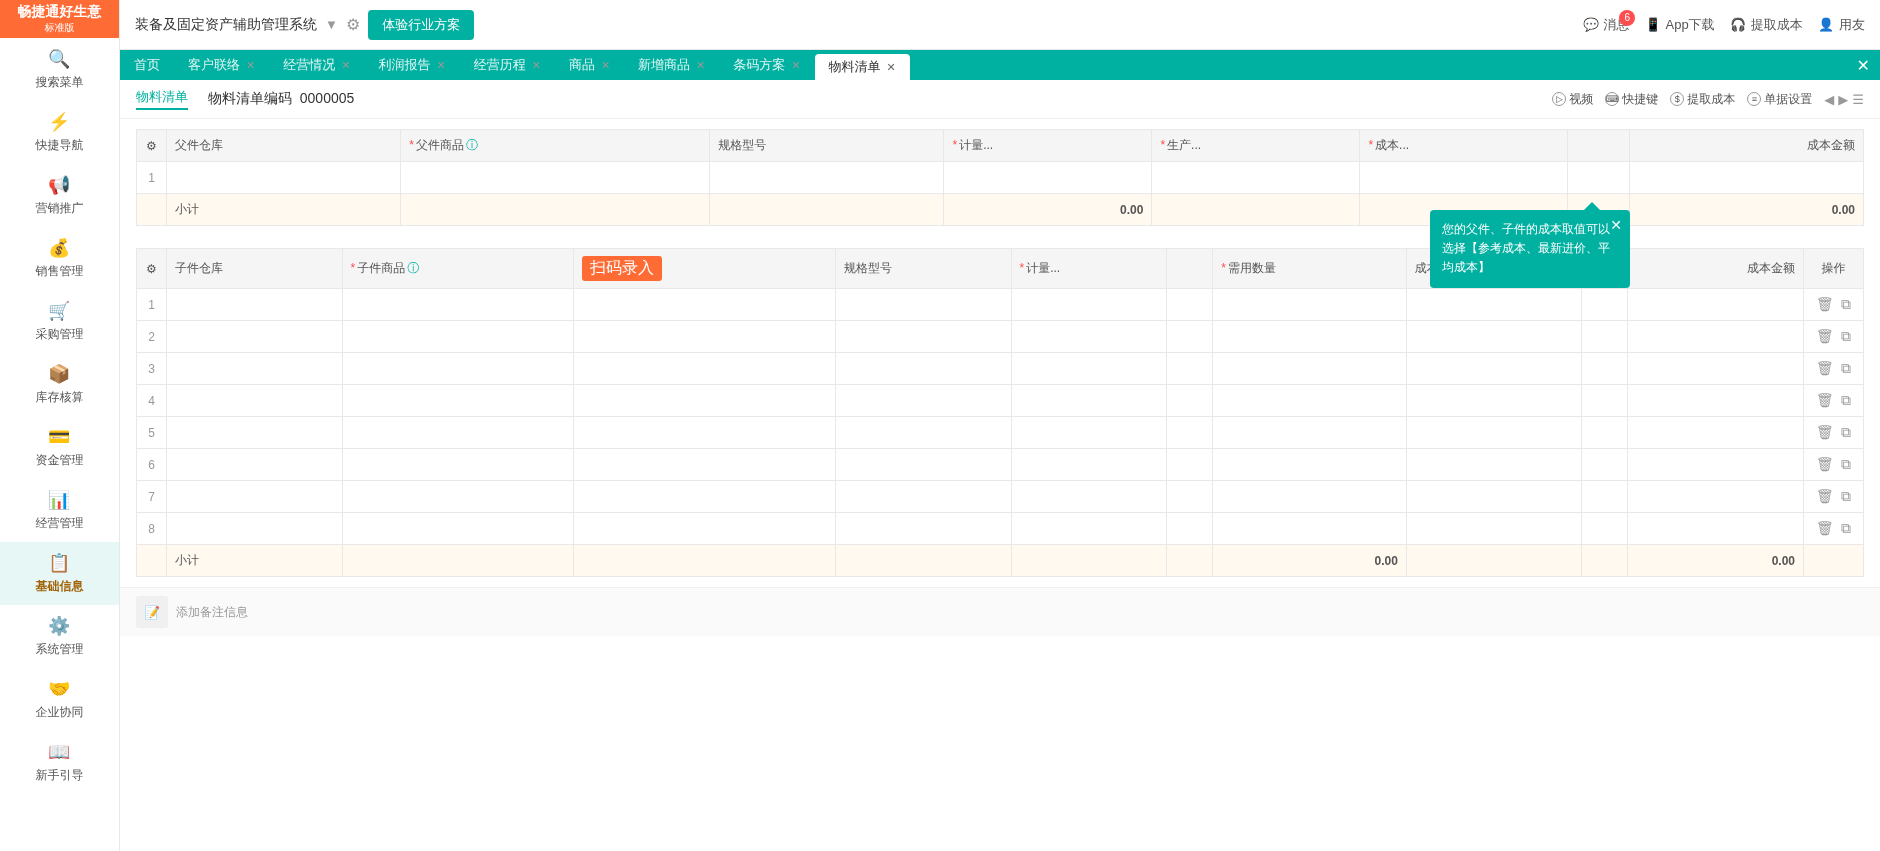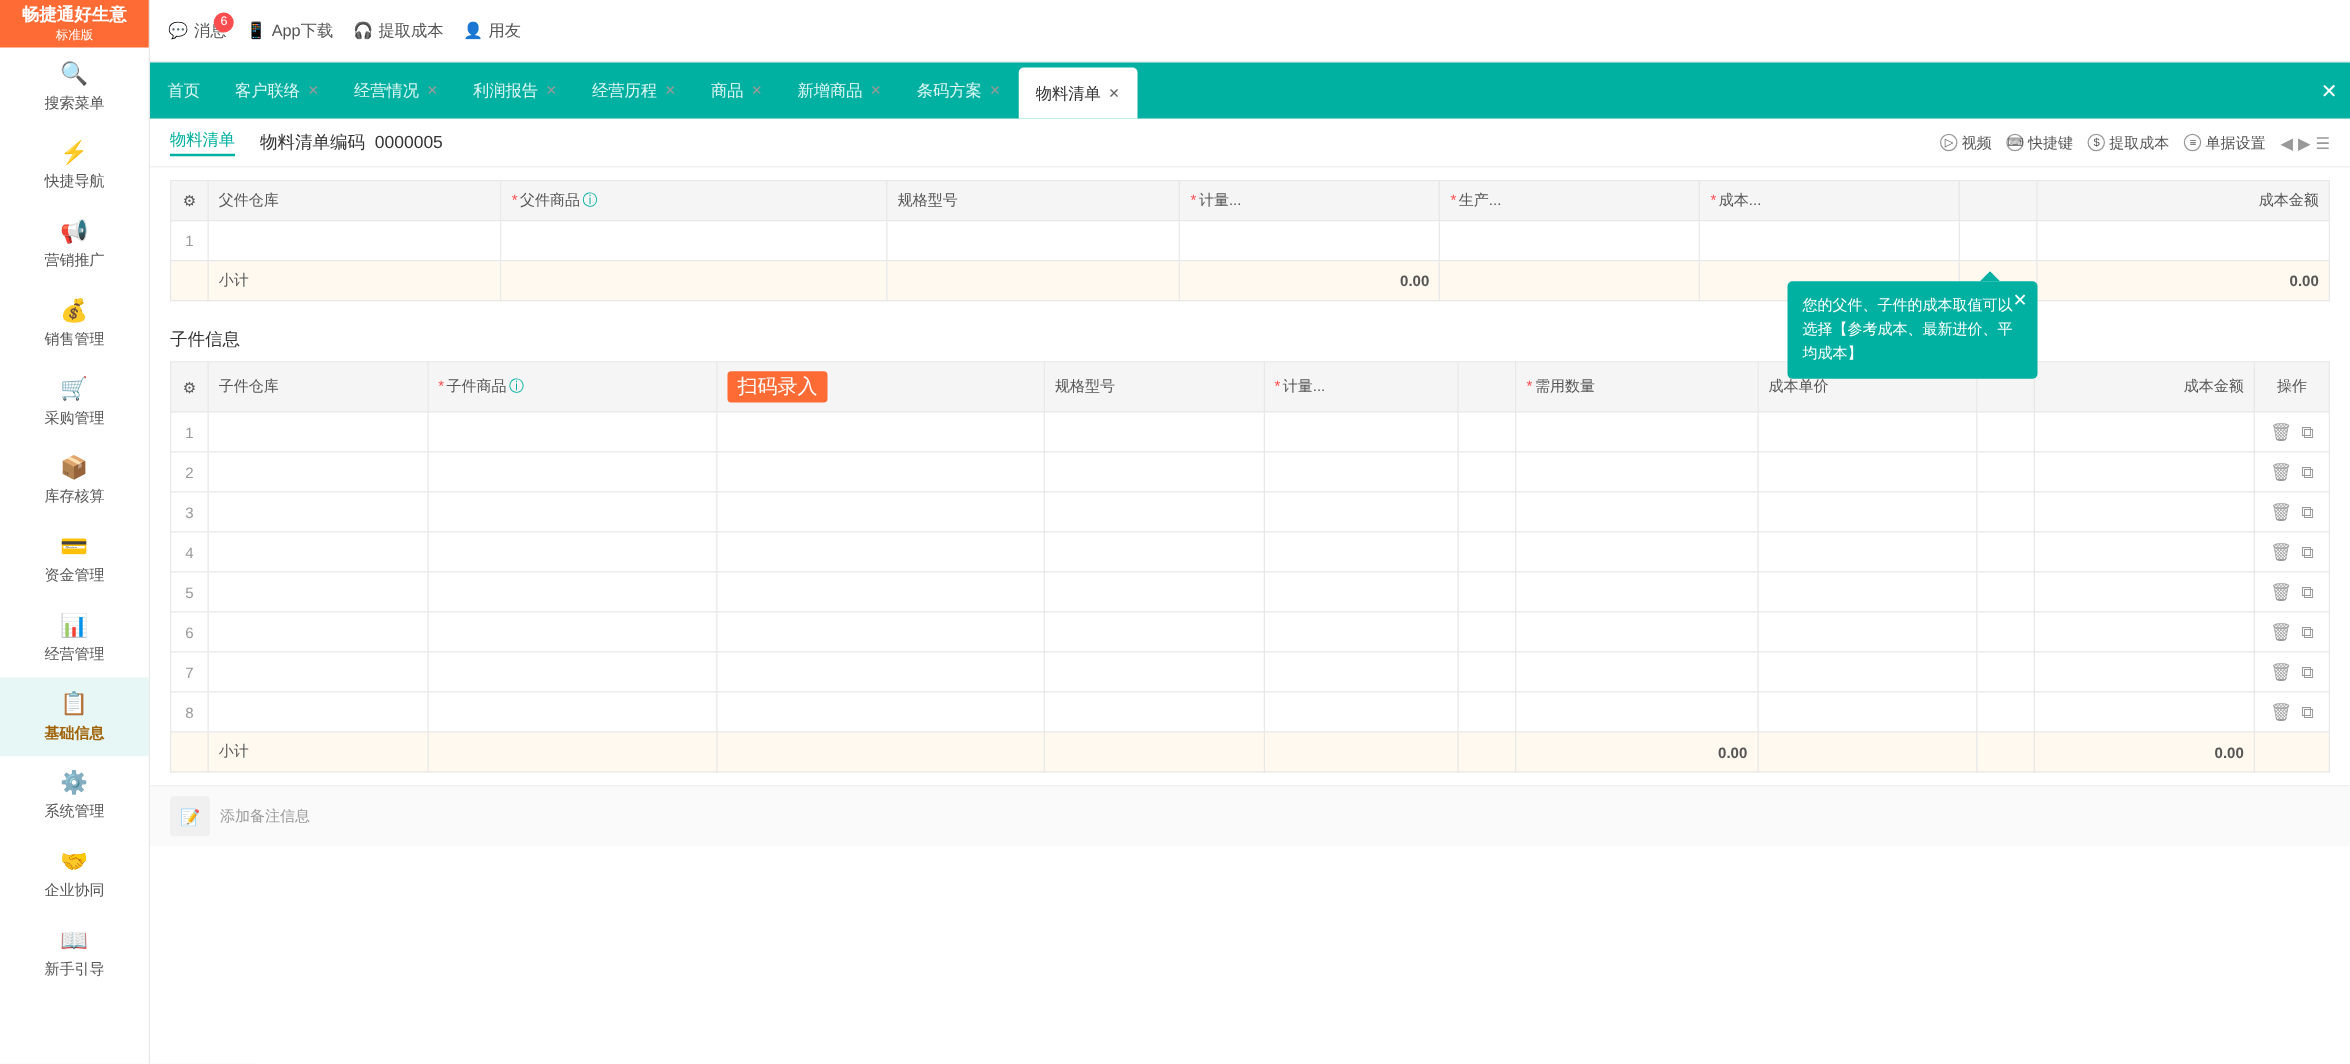--- a/index.html
+++ b/index.html
@@ -23,21 +23,21 @@
     .topbar-left { display: flex; align-items: center; gap: 8px; }
     .topbar-system-name { font-size: 14px; color: #333; }
     .topbar-dropdown { color: #999; cursor: pointer; }
     .topbar-settings { color: #999; cursor: pointer; font-size: 16px; }
     .topbar-trial-btn { background: #00b0a0; color: #fff; border: none; border-radius: 4px; padding: 6px 14px; cursor: pointer; font-size: 13px; }
     .topbar-right { display: flex; align-items: center; gap: 16px; }
     .topbar-right-item { display: flex; align-items: center; gap: 4px; color: #555; cursor: pointer; font-size: 13px; position: relative; }
     .badge { background: #ff4d4f; color: #fff; border-radius: 50%; width: 16px; height: 16px; font-size: 10px; display: flex; align-items: center; justify-content: center; position: absolute; top: -6px; right: -6px; }
 
     
-    .nav-tabs { background: #00b0a0; display: flex; align-items: center; height: 45px; flex-shrink: 0; overflow: hidden; }
+    .nav-tabs { background: #00b0a0; display: flex; align-items: center; height: 30px; flex-shrink: 0; overflow: hidden; }
     .nav-tab { color: #e0f7f5; padding: 0 14px; height: 100%; display: flex; align-items: center; cursor: pointer; font-size: 13px; gap: 6px; white-space: nowrap; }
     .nav-tab.active { background: #fff; color: #333; border-radius: 4px 4px 0 0; margin-top: 4px; height: calc(100% - 4px); }
     .nav-tab .tab-close { font-size: 11px; color: #999; cursor: pointer; }
     .nav-tab.active .tab-close { color: #666; }
     .nav-close-all { margin-left: auto; color: #fff; padding: 0 10px; cursor: pointer; font-size: 16px; }
 
     
     .content { flex: 1; overflow-y: auto; background: #fff; display: flex; flex-direction: column; }
 
     
@@ -136,20 +136,26 @@
       <div class="sidebar-item">
         <span class="sidebar-icon">📖</span>
         <span class="sidebar-item-label">新手引导</span>
       </div>
     </div>
 </div>
 
 <div class="main">
 
   <div class="topbar">
+    <div class="topbar-left">
+      <span class="topbar-system-name">装备及固定资产辅助管理系统</span>
+      <span class="topbar-dropdown">▼</span>
+      <span class="topbar-settings">⚙</span>
+      <button class="topbar-trial-btn">体验行业方案</button>
+    </div>
     <div class="topbar-right">
       <div class="topbar-right-item relative">
         <span>💬</span>
         <span>消息</span>
         <span class="badge">6</span>
       </div>
       <div class="topbar-right-item">
         <span>📱</span>
         <span>App下载</span>
       </div>
@@ -279,21 +285,20 @@
             <td></td>
               <td></td>
               <td></td>
             <td style="text-align:right;font-weight:bold;">0.00</td>
           </tr>
         </tbody>
       </table>
     </div>
 
     <div class="section" style="margin-top:12px;">
-      <div class="section-title">子件信息</div>
       <table class="data-table">
         <thead>
           <tr>
             <th class="col-settings">⚙</th>
             <th>子件仓库</th>
             <th><span class="required">*</span>子件商品<span style="color:#00b0a0;margin-left:2px;">ⓘ</span></th>
             <th><button class="scan-btn">扫码录入</button></th>
             <th>规格型号</th>
             <th><span class="required">*</span>计量...</th>
             <th></th>

